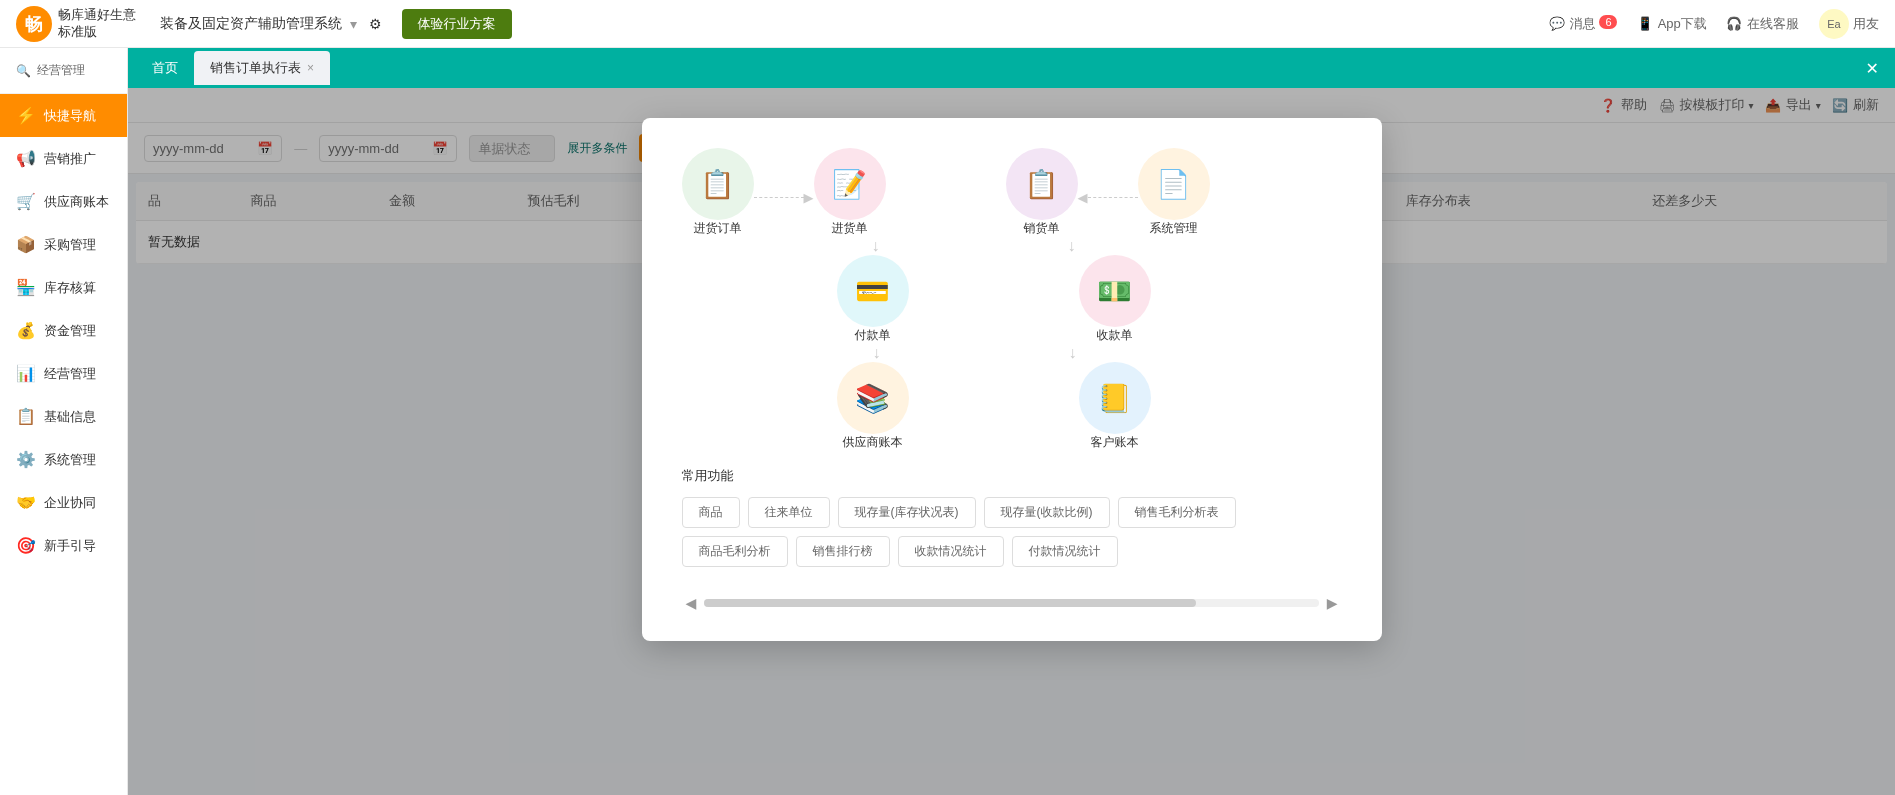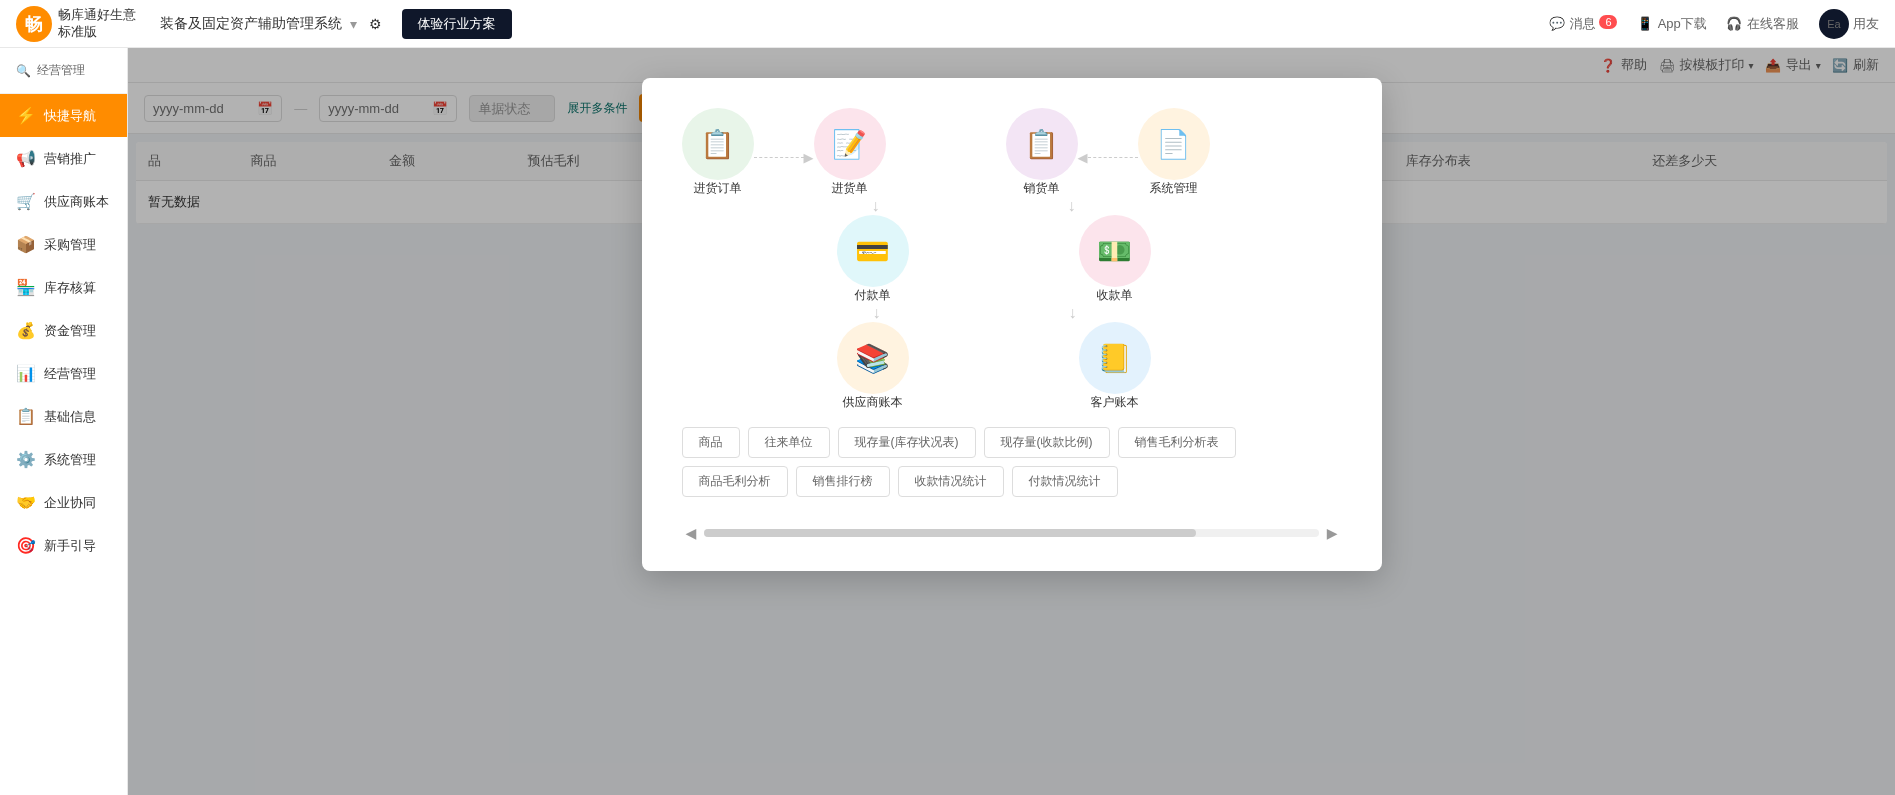--- a/index.html
+++ b/index.html
@@ -12,25 +12,25 @@
     .sidebar { width: 128px; background: #fff; border-right: 1px solid #e8e8e8; display: flex; flex-direction: column; }
     .content-area { flex: 1; display: flex; flex-direction: column; background: #f0f2f5; }
 
     
     .logo-area { display: flex; align-items: center; width: 128px; }
     .logo-icon { width: 36px; height: 36px; background: #ff8c00; border-radius: 50%; display: flex; align-items: center; justify-content: center; color: white; font-size: 18px; font-weight: bold; margin-right: 6px; }
     .logo-text { font-size: 13px; color: #333; line-height: 1.3; }
     .system-title { margin-left: 16px; display: flex; align-items: center; gap: 8px; }
     .system-title span { font-size: 14px; color: #333; }
     .gear-btn { color: #666; font-size: 16px; cursor: pointer; padding: 4px; }
-    .trial-btn { background: #0f172a; color: white; border: none; border-radius: 4px; padding: 6px 16px; font-size: 13px; cursor: pointer; margin-left: 8px; }
+    .trial-btn { background: #4d7c0f; color: white; border: none; border-radius: 4px; padding: 6px 16px; font-size: 13px; cursor: pointer; margin-left: 8px; }
     .top-right { margin-left: auto; display: flex; align-items: center; gap: 20px; }
     .top-right-item { display: flex; align-items: center; gap: 4px; color: #666; font-size: 13px; cursor: pointer; }
     .badge { background: #ff4d4f; color: white; border-radius: 10px; padding: 1px 5px; font-size: 11px; min-width: 18px; text-align: center; position: relative; top: -2px; }
-    .user-avatar { width: 30px; height: 30px; background: #0f172a; border-radius: 50%; display: flex; align-items: center; justify-content: center; font-size: 11px; color: #666; }
+    .user-avatar { width: 30px; height: 30px; background: #fef9c3; border-radius: 50%; display: flex; align-items: center; justify-content: center; font-size: 11px; color: #666; }
 
     
     .sidebar-search { padding: 10px 8px; border-bottom: 1px solid #f0f0f0; }
     .sidebar-search-btn { display: flex; align-items: center; gap: 6px; color: #666; font-size: 12px; cursor: pointer; padding: 4px 8px; }
     .sidebar-nav { flex: 1; overflow-y: auto; }
     .sidebar-item { display: flex; align-items: center; gap: 8px; padding: 12px 16px; cursor: pointer; color: #333; font-size: 13px; }
     .sidebar-item.active { background: #ff8c00; color: white; }
     .sidebar-item .s-icon { font-size: 16px; }
 
     
@@ -188,20 +188,28 @@
         </div>
         <div class="sidebar-item">
           <span class="s-icon">🎯</span>
           <span>新手引导</span>
         </div>
       </div>
     </div>
 
     <div class="content-area">
 
+      <div class="tab-bar">
+        <div class="tab-home">首页</div>
+        <div class="tab-item active">
+          <span>销售订单执行表</span>
+          <span class="tab-close">×</span>
+        </div>
+        <div class="tab-bar-right">✕</div>
+      </div>
 
       <div class="content-body">
 
         <div class="content-toolbar">
           <div class="toolbar-btn">
             <span>❓</span>
             <span>帮助</span>
           </div>
           <div class="toolbar-btn">
             <span>🖨</span>
@@ -365,20 +373,21 @@
                         📒
                       </div>
                       <div class="flow-label">客户账本</div>
                     </div>
                   </div>
                 </div>
 
               </div>
 
               <div class="common-section">
+                <div class="common-title">常用功能</div>
                 <div class="common-btns" id="common-btns-container">
                     <div style="display: flex; flex-wrap: wrap; gap: 8px; margin-bottom: 8px;">
                       <button class="common-btn">商品</button>
                       <button class="common-btn">往来单位</button>
                       <button class="common-btn">现存量(库存状况表)</button>
                       <button class="common-btn">现存量(收款比例)</button>
                       <button class="common-btn">销售毛利分析表</button>
                       <button class="common-btn">商品毛利分析</button>
                       <button class="common-btn">销售排行榜</button>
                       <button class="common-btn">收款情况统计</button>

